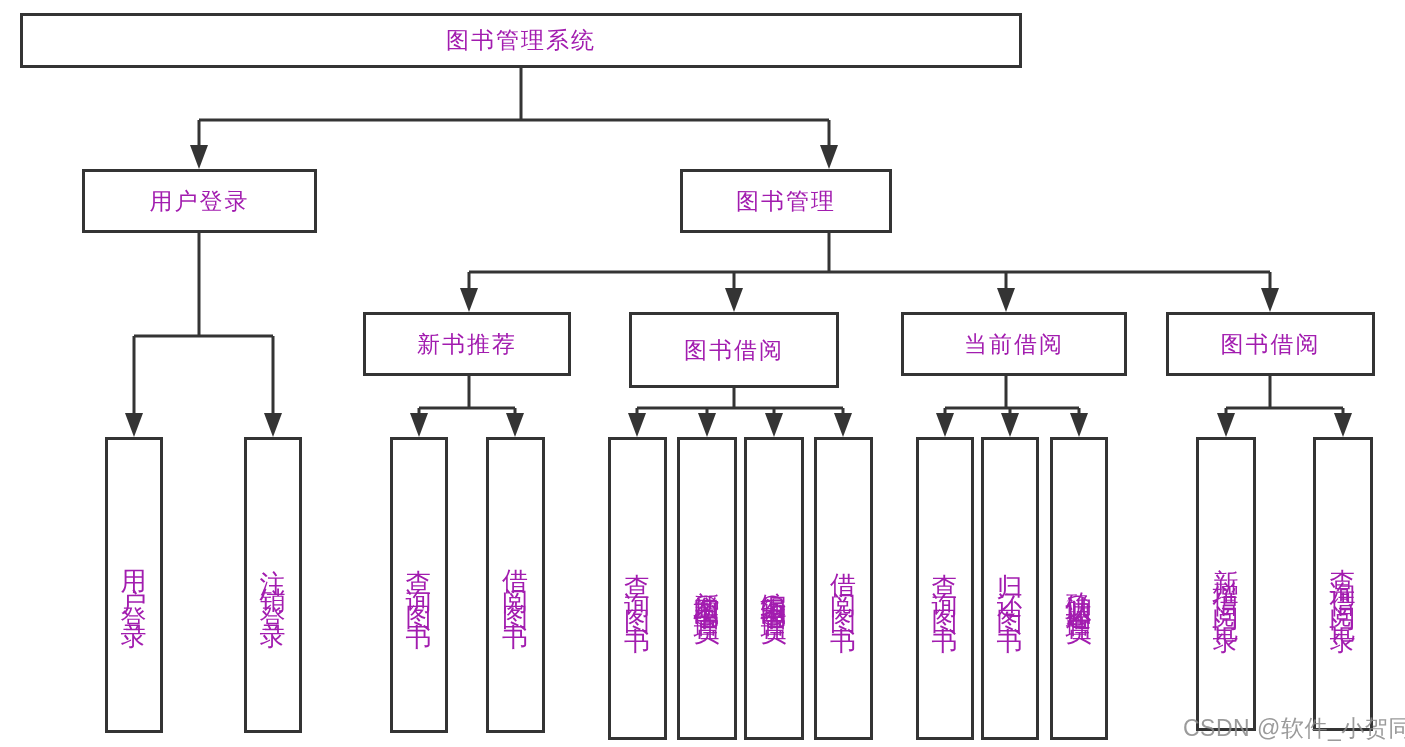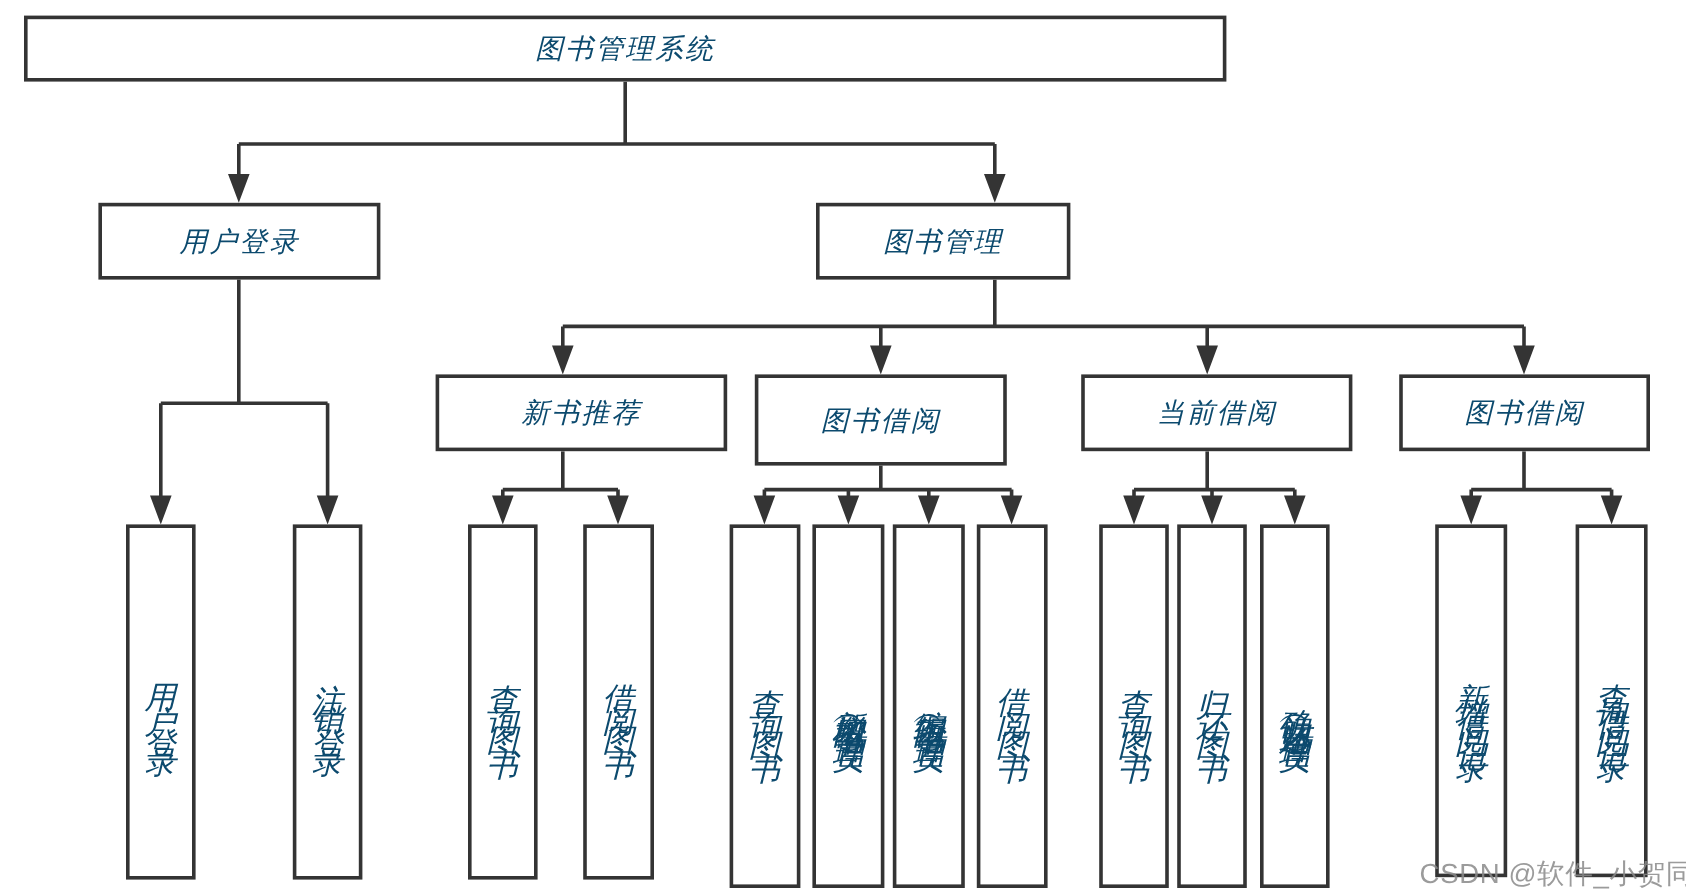--- a/index.html
+++ b/index.html
@@ -12,23 +12,22 @@
   }
   .connectors{position:absolute;left:0;top:0;z-index:1;}
   .box{
     position:absolute;
     box-sizing:border-box;
     background:#ffffff;
     border:3px solid #343434;
     display:flex;
     align-items:center;
     justify-content:center;
-    color:#0c4a6e;
+    color:#a21caf;
     z-index:2;
-    font-style:italic;
   }
   .h{font-size:23px;letter-spacing:2px;white-space:nowrap;}
   .v{
     writing-mode:vertical-rl;
     font-size:26px;
     line-height:1;
   }
   .s4{letter-spacing:18px;}
   .s6{letter-spacing:12px;}
   .s9{letter-spacing:4px;}
@@ -68,21 +67,21 @@
       M936 413 L954 413 L945 437 Z  M1001 413 L1019 413 L1010 437 Z
       M1070 413 L1088 413 L1079 437 Z  M1217 413 L1235 413 L1226 437 Z
       M1334 413 L1352 413 L1343 437 Z"></path>
   </svg>
 
   <div class="box h" style="left:20px;top:13px;width:1002px;height:55px">图书管理系统</div>
 
   <div class="box h" style="left:82px;top:169px;width:235px;height:64px">用户登录</div>
   <div class="box h" style="left:680px;top:169px;width:212px;height:64px">图书管理</div>
 
-  <div class="box h" style="left:363px;top:312px;width:243px;height:64px">新书推荐</div>
+  <div class="box h" style="left:363px;top:312px;width:208px;height:64px">新书推荐</div>
   <div class="box h" style="left:629px;top:312px;width:210px;height:76px">图书借阅</div>
   <div class="box h" style="left:901px;top:312px;width:226px;height:64px">当前借阅</div>
   <div class="box h" style="left:1166px;top:312px;width:209px;height:64px">图书借阅</div>
 
   <div class="box v s4" style="left:105px;top:437px;width:58px;height:296px">用户登录</div>
   <div class="box v s4" style="left:244px;top:437px;width:58px;height:296px">注销登录</div>
 
   <div class="box v s4" style="left:390px;top:437px;width:58px;height:296px">查询图书</div>
   <div class="box v s4" style="left:486px;top:437px;width:59px;height:296px">借阅图书</div>
 

